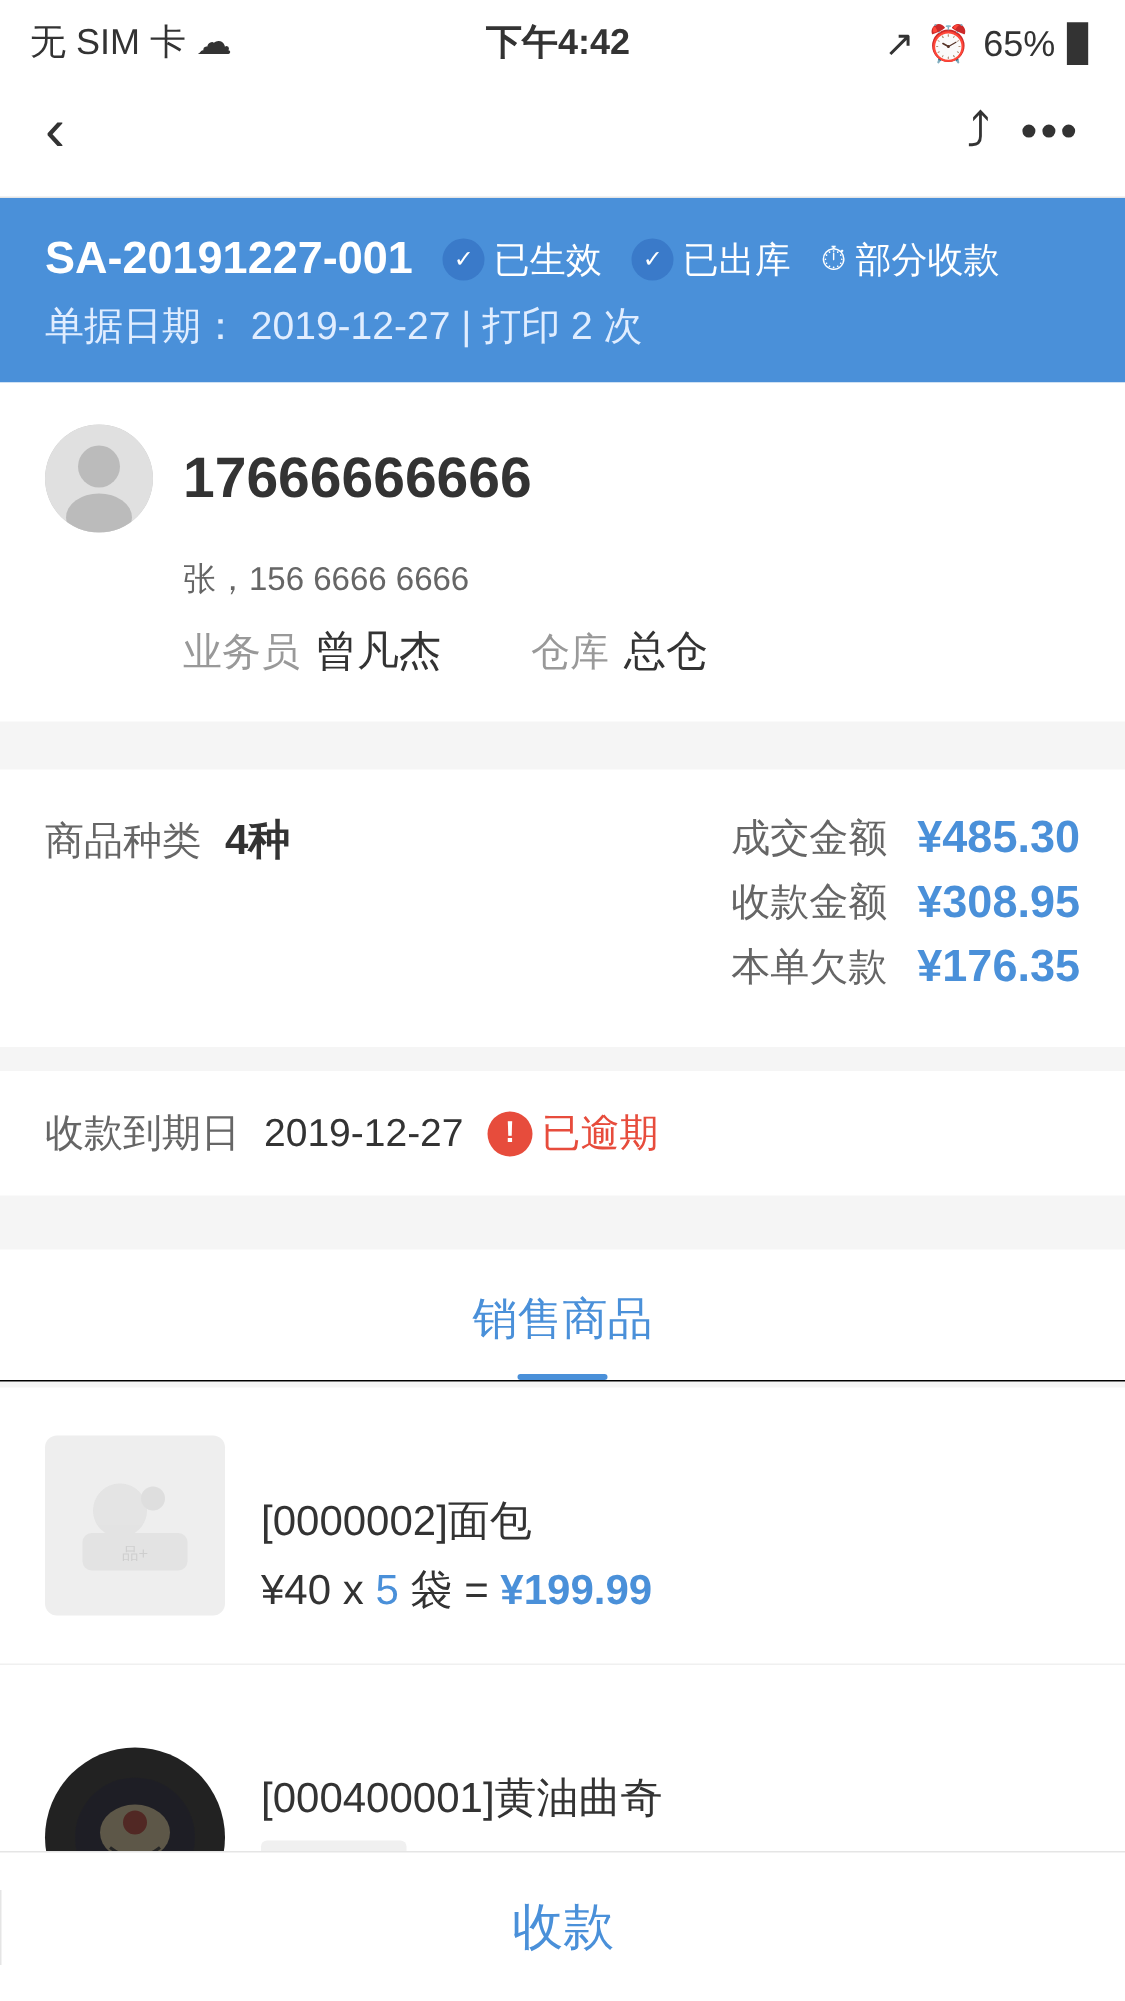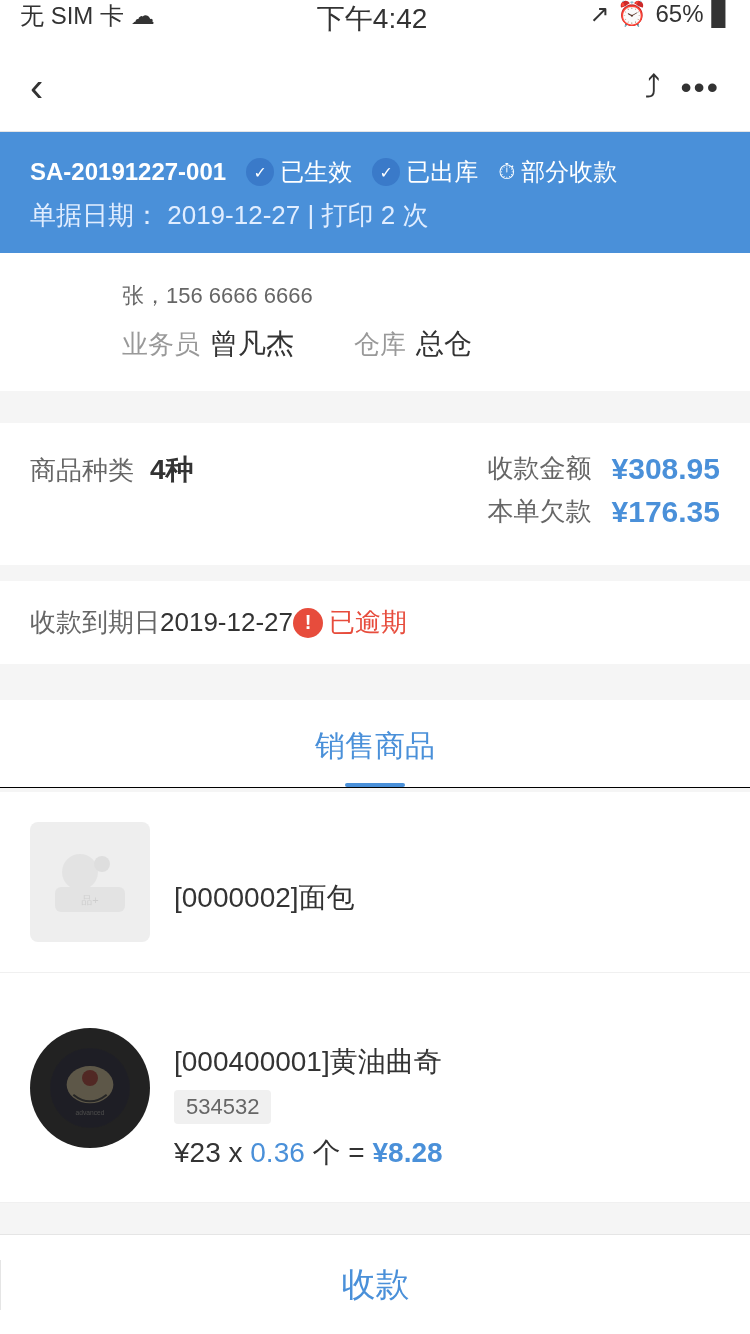--- a/index.html
+++ b/index.html
@@ -11,28 +11,28 @@
       background: #f5f5f5;
       color: #333;
       font-size: 28px;
     }
 
     
     .status-bar {
       height: 44px;
       background: #fff;
       display: flex;
-      align-items: flex-start;
+      align-items: flex-end;
       justify-content: space-between;
       padding: 0 20px;
       font-size: 24px;
       font-weight: 500;
     }
     .status-left { display: flex; align-items: center; gap: 10px; }
-    .status-center { font-size: 28px; font-weight: 400; }
+    .status-center { font-size: 24px; font-weight: 700; }
     .status-right { display: flex; align-items: center; gap: 8px; font-size: 24px; }
 
     
     .nav-bar {
       height: 88px;
       background: #fff;
       display: flex;
       align-items: center;
       justify-content: space-between;
       padding: 0 30px;
@@ -59,21 +59,21 @@
       background: #4A90D9;
       padding: 24px 30px 20px;
     }
     .order-header-top {
       display: flex;
       align-items: center;
       gap: 20px;
       flex-wrap: wrap;
     }
     .order-id {
-      font-size: 24px;
+      font-size: 30px;
       font-weight: 700;
       color: #fff;
     }
     .status-badge {
       display: flex;
       align-items: center;
       gap: 6px;
       color: #fff;
       font-size: 24px;
     }
@@ -172,20 +172,21 @@
     .amount-label { font-size: 26px; color: #666; }
     .amount-value { font-size: 30px; color: #4A90D9; font-weight: 600; }
 
     
     .due-section {
       background: #fff;
       padding: 24px 30px;
       margin-bottom: 4px;
       display: flex;
       align-items: center;
+      gap: 16px;
     }
     .due-label { font-size: 26px; color: #666; }
     .due-date { font-size: 26px; color: #333; }
     .overdue-badge {
       display: flex;
       align-items: center;
       gap: 6px;
       color: #e74c3c;
       font-size: 26px;
     }
@@ -358,20 +359,30 @@
   <div class="order-date">
     <span>单据日期：</span>
     <span>2019-12-27</span>
     <span>| 打印</span>
     <span>2</span>
     <span>次</span>
   </div>
 </div>
 
 <div class="customer-card">
+  <div class="customer-top">
+    <div class="avatar">
+      <svg viewBox="0 0 72 72" xmlns="http://www.w3.org/2000/svg">
+        <circle cx="36" cy="36" r="36" fill="#e0e0e0"></circle>
+        <circle cx="36" cy="28" r="14" fill="#bbb"></circle>
+        <ellipse cx="36" cy="62" rx="22" ry="16" fill="#bbb"></ellipse>
+      </svg>
+    </div>
+    <span class="customer-name">17666666666</span>
+  </div>
   <div class="customer-contact">张，156 6666 6666</div>
   <div class="customer-meta">
     <div class="meta-item">
       <span class="meta-label">业务员</span>
       <span class="meta-value">曾凡杰</span>
     </div>
     <div class="meta-item">
       <span class="meta-label">仓库</span>
       <span class="meta-value">总仓</span>
     </div>
@@ -381,20 +392,24 @@
 <div class="section-divider"></div>
 
 <div class="stats-section">
   <div class="stats-left">
     <div class="stat-row">
       <span class="stats-label">商品种类</span>
       <span class="stats-count">4种</span>
     </div>
   </div>
   <div class="stats-right">
+    <div class="amount-row">
+      <span class="amount-label">成交金额</span>
+      <span class="amount-value">¥485.30</span>
+    </div>
     <div class="amount-row">
       <span class="amount-label">收款金额</span>
       <span class="amount-value">¥308.95</span>
     </div>
     <div class="amount-row">
       <span class="amount-label">本单欠款</span>
       <span class="amount-value">¥176.35</span>
     </div>
   </div>
 </div>
@@ -425,20 +440,28 @@
       <svg viewBox="0 0 80 80" xmlns="http://www.w3.org/2000/svg">
         <circle cx="30" cy="30" r="18" fill="#ccc"></circle>
         <circle cx="52" cy="22" r="8" fill="#bbb"></circle>
         <rect x="5" y="45" width="70" height="25" rx="6" fill="#ccc"></rect>
         <text x="40" y="62" text-anchor="middle" font-size="11" fill="#888">品+</text>
       </svg>
     </div>
     <div class="product-info">
       <div class="product-name">
         <span>[0000002]</span><span>面包</span>
+      </div>
+      <div class="product-price">
+        <span>¥40</span>
+        <span> x </span>
+        <span class="qty">5</span>
+        <span>袋</span>
+        <span> = </span>
+        <span class="total">¥199.99</span>
       </div>
     </div>
   </div>
 
   <div class="product-item">
     <div class="product-thumb" style="background:#222; border-radius:50%;">
       <svg viewBox="0 0 120 120" xmlns="http://www.w3.org/2000/svg">
         <circle cx="60" cy="60" r="60" fill="#1a1a2e"></circle>
         <ellipse cx="60" cy="55" rx="35" ry="28" fill="#e8d5a3"></ellipse>
         <circle cx="60" cy="45" r="12" fill="#c0392b"></circle>

